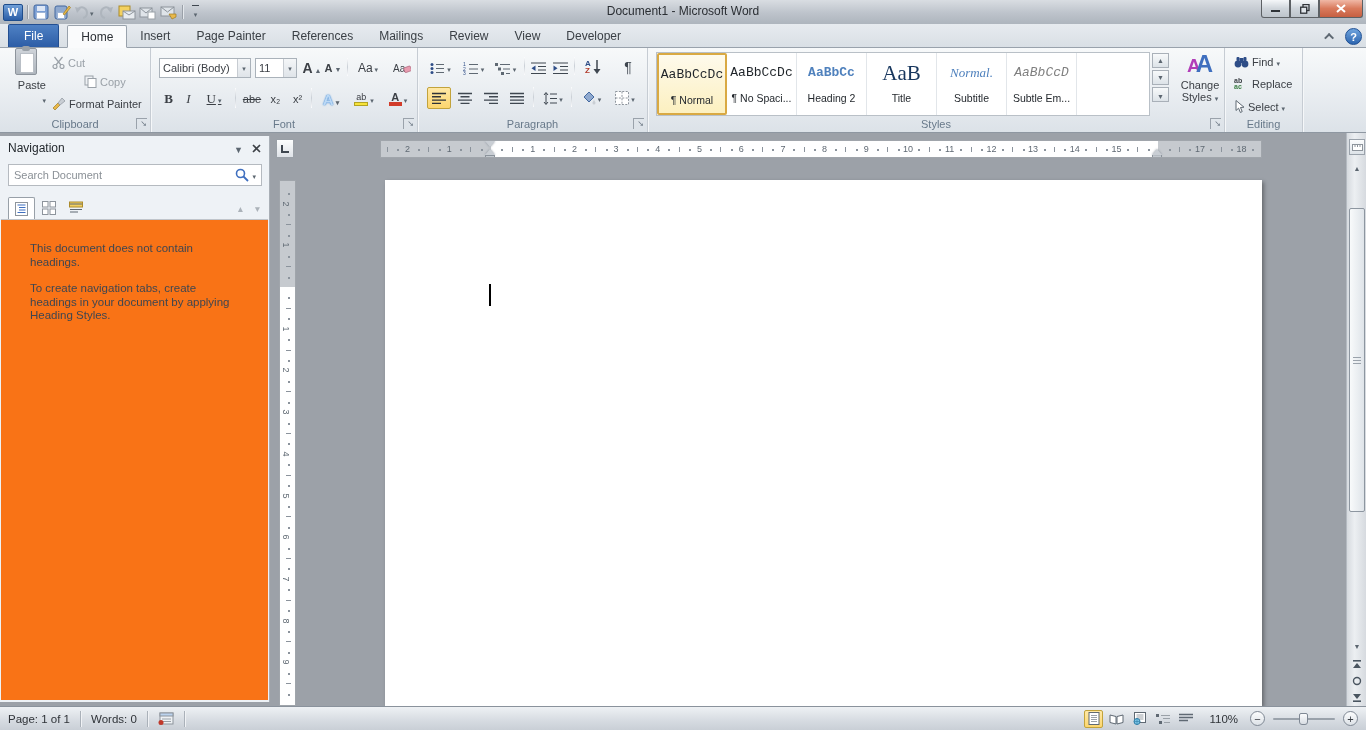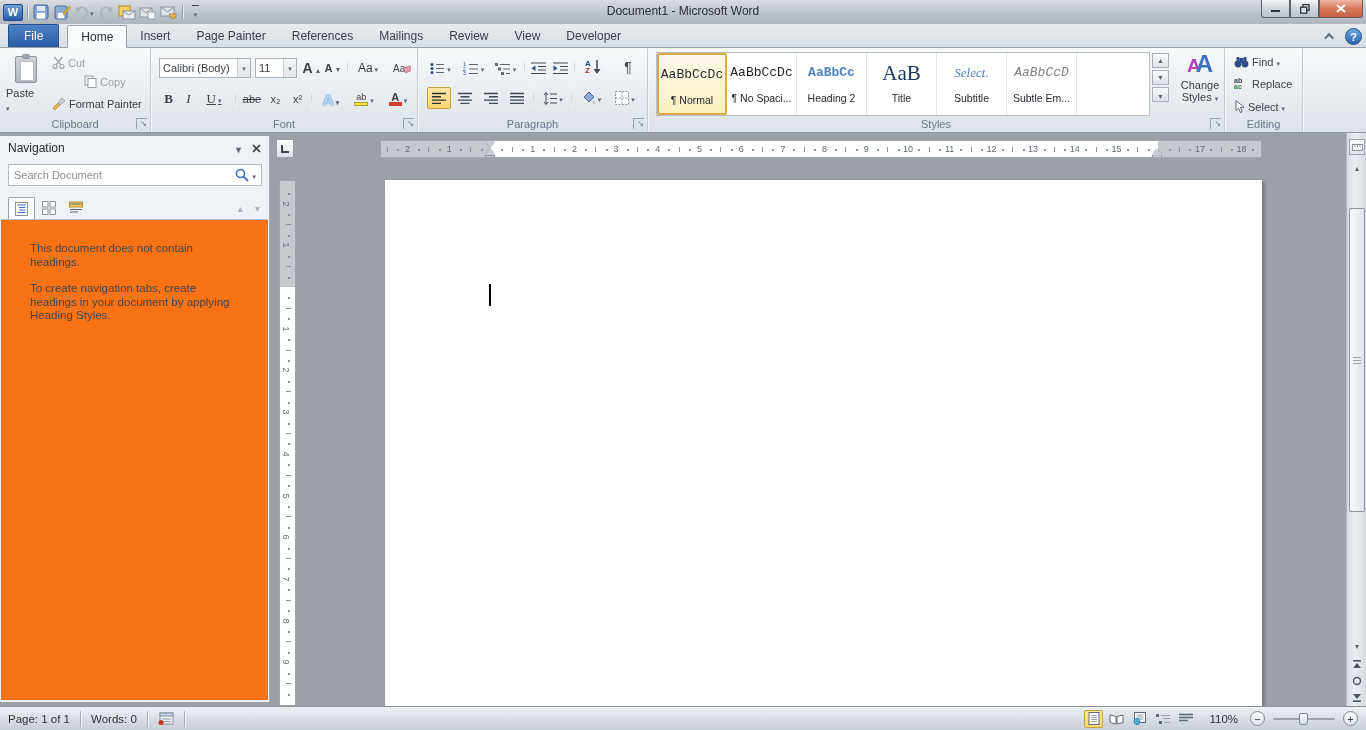--- a/index.html
+++ b/index.html
@@ -47,21 +47,21 @@
     font-size:8px;line-height:9px;text-align:right;color:#6b7683;}
   .sbtn{position:absolute;display:flex;align-items:center;gap:3px;font-size:11px;color:#3c4046;}
   .vsep{position:absolute;width:1px;background:linear-gradient(#fdfdfe,#c9cfd6,#fdfdfe);top:8px;height:54px;}
   .combo{position:absolute;height:20px;background:#fff;border:1px solid #aab2ba;display:flex;align-items:center;font-size:11px;padding-left:3px;}
   .combo .cdd{margin-left:auto;width:13px;height:100%;border-left:1px solid #c7ccd2;display:flex;align-items:center;justify-content:center;
     background:linear-gradient(#f4f6f8,#dfe4e9);}
   .fbtn{position:absolute;height:22px;display:flex;align-items:center;justify-content:center;gap:2px;}
   .activebtn{background:linear-gradient(#ffe8a6,#fcd66e);border:1px solid #c2a33c;border-radius:2px;}
 
   
-  #pastebtn{position:absolute;left:6px;top:8px;width:40px;height:64px;text-align:left;}
+  #pastebtn{position:absolute;left:6px;top:0;width:40px;height:64px;text-align:right;}
   .clipboard{width:22px;height:27px;margin:0 auto;background:linear-gradient(#cfd4da,#aeb5bd);border:1px solid #8d949c;border-radius:2px;position:relative;}
   .clipboard::before{content:"";position:absolute;left:6px;top:-3px;width:8px;height:5px;background:#9aa1a8;border-radius:2px;}
   .clipboard::after{content:"";position:absolute;left:4px;top:4px;width:12px;height:18px;background:#fff;border:1px solid #b9bfc6;}
 
   
   #stylesgallery{position:absolute;left:8px;top:4px;width:494px;height:64px;background:#fff;border:1px solid #b9c0c7;display:flex;}
   .chip{width:70px;height:100%;border-right:1px solid #e2e6ea;padding-top:7px;text-align:center;position:relative;}
   .chip .prev{height:26px;line-height:26px;font-size:13px;color:#1f2429;white-space:nowrap;overflow:hidden;font-family:Liberation Mono, monospace;}
   .chip .lbl{margin-top:6px;font-size:10.5px;color:#24292e;white-space:nowrap;overflow:hidden;}
   .chip.selected{border:2px solid #d9a943;background:linear-gradient(#fefaec,#fcf0c0);border-radius:2px;}
@@ -481,21 +481,21 @@
         </div>
         <div class="chip c-h2">
           <div class="prev">AaBbCc</div>
           <div class="lbl">Heading 2</div>
         </div>
         <div class="chip c-title">
           <div class="prev">AaB</div>
           <div class="lbl">Title</div>
         </div>
         <div class="chip c-subtitle">
-          <div class="prev">Select.</div>
+          <div class="prev">Normal.</div>
           <div class="lbl">Subtitle</div>
         </div>
         <div class="chip c-subtle">
           <div class="prev">AaBbCcD</div>
           <div class="lbl">Subtle Em...</div>
         </div>
       </div>
     <div style="position:absolute;left:504px;top:5px;">
       <div class="galbtn arrup"></div>
       <div class="galbtn arrdn"></div>

